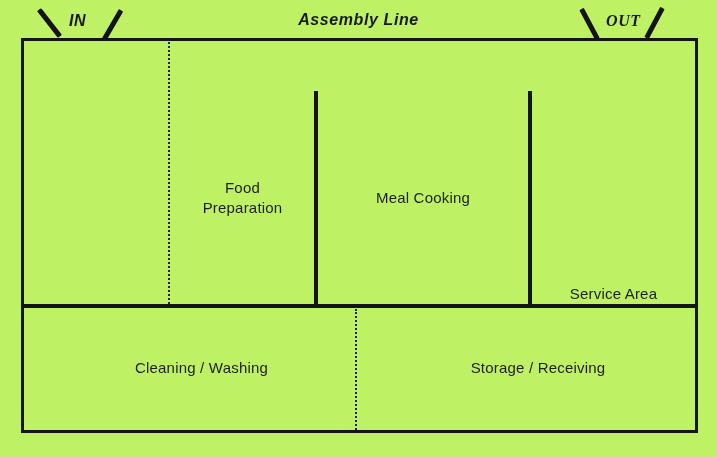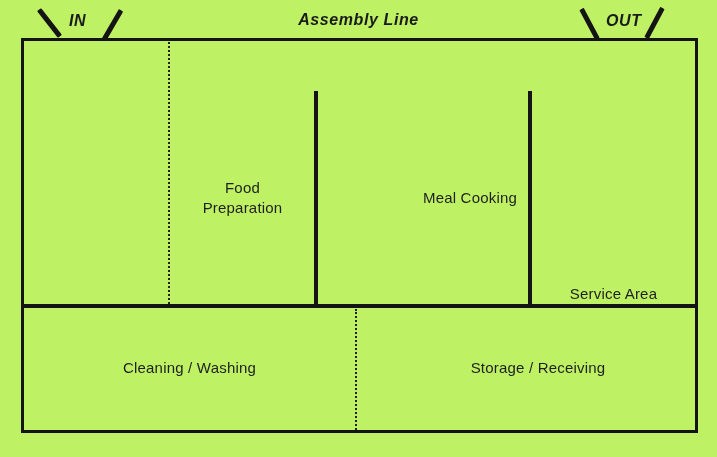--- a/index.html
+++ b/index.html
@@ -16,21 +16,21 @@
     position:absolute;
     font-style:italic;
     font-weight:600;
     font-size:16px;
     letter-spacing:0.6px;
     color:#1a1a1a;
     white-space:nowrap;
   }
   .title{left:0;right:0;top:11px;text-align:center;}
   .in-text{left:69px;top:12px;}
-  .out-text{left:606px;top:12px;}
+  .out-text{left:606px;top:12px;font-family:Liberation Serif, serif;}
   .door-mark{
     position:absolute;
     width:5px;height:34px;
     background:#141414;
     border-radius:1px;
   }
   .door-in-left  {left:47px; top:6px; transform:rotate(-38deg);}
   .door-in-right {left:110px;top:8px; transform:rotate(30deg);}
   .door-out-left {left:587px;top:7px; transform:rotate(-28deg);}
   .door-out-right{left:652px;top:6px; transform:rotate(28deg);}
@@ -70,23 +70,23 @@
     align-items:center;
     justify-content:center;
     text-align:center;
     font-size:15px;
     line-height:1.35;
     letter-spacing:0.2px;
     color:#1f1f1f;
   }
   .label-food   {left:171px;top:92px;width:143px;height:212px;}
   .label-food span{display:inline-block;max-width:100px;}
-  .label-meal   {left:318px;top:92px;width:210px;height:212px;padding-left:47px;}
+  .label-meal   {left:318px;top:92px;width:210px;height:212px;}
   .label-service{left:532px;top:92px;width:163px;height:212px;align-items:flex-end;}
-  .label-clean  {left:24px; top:307px;width:331px;height:122px;align-items:center;}
+  .label-clean  {left:36px; top:307px;width:331px;height:122px;align-items:center;}
   .label-store  {left:378px;top:307px;width:320px;height:122px;}
 </style>
 </head>
 <body>
 
 <div class="canvas">
 
   <div class="door-mark door-in-left"></div>
   <div class="hdr-text in-text">IN</div>
   <div class="door-mark door-in-right"></div>

